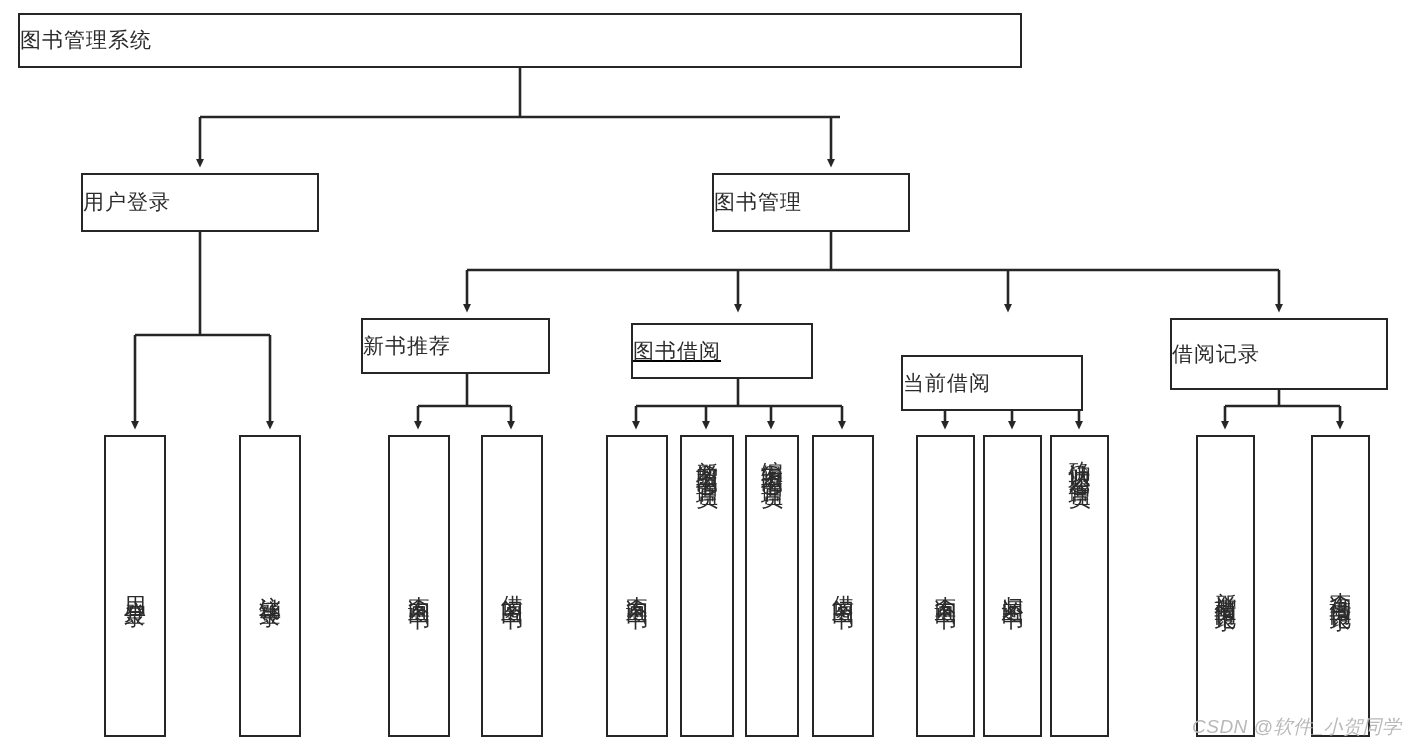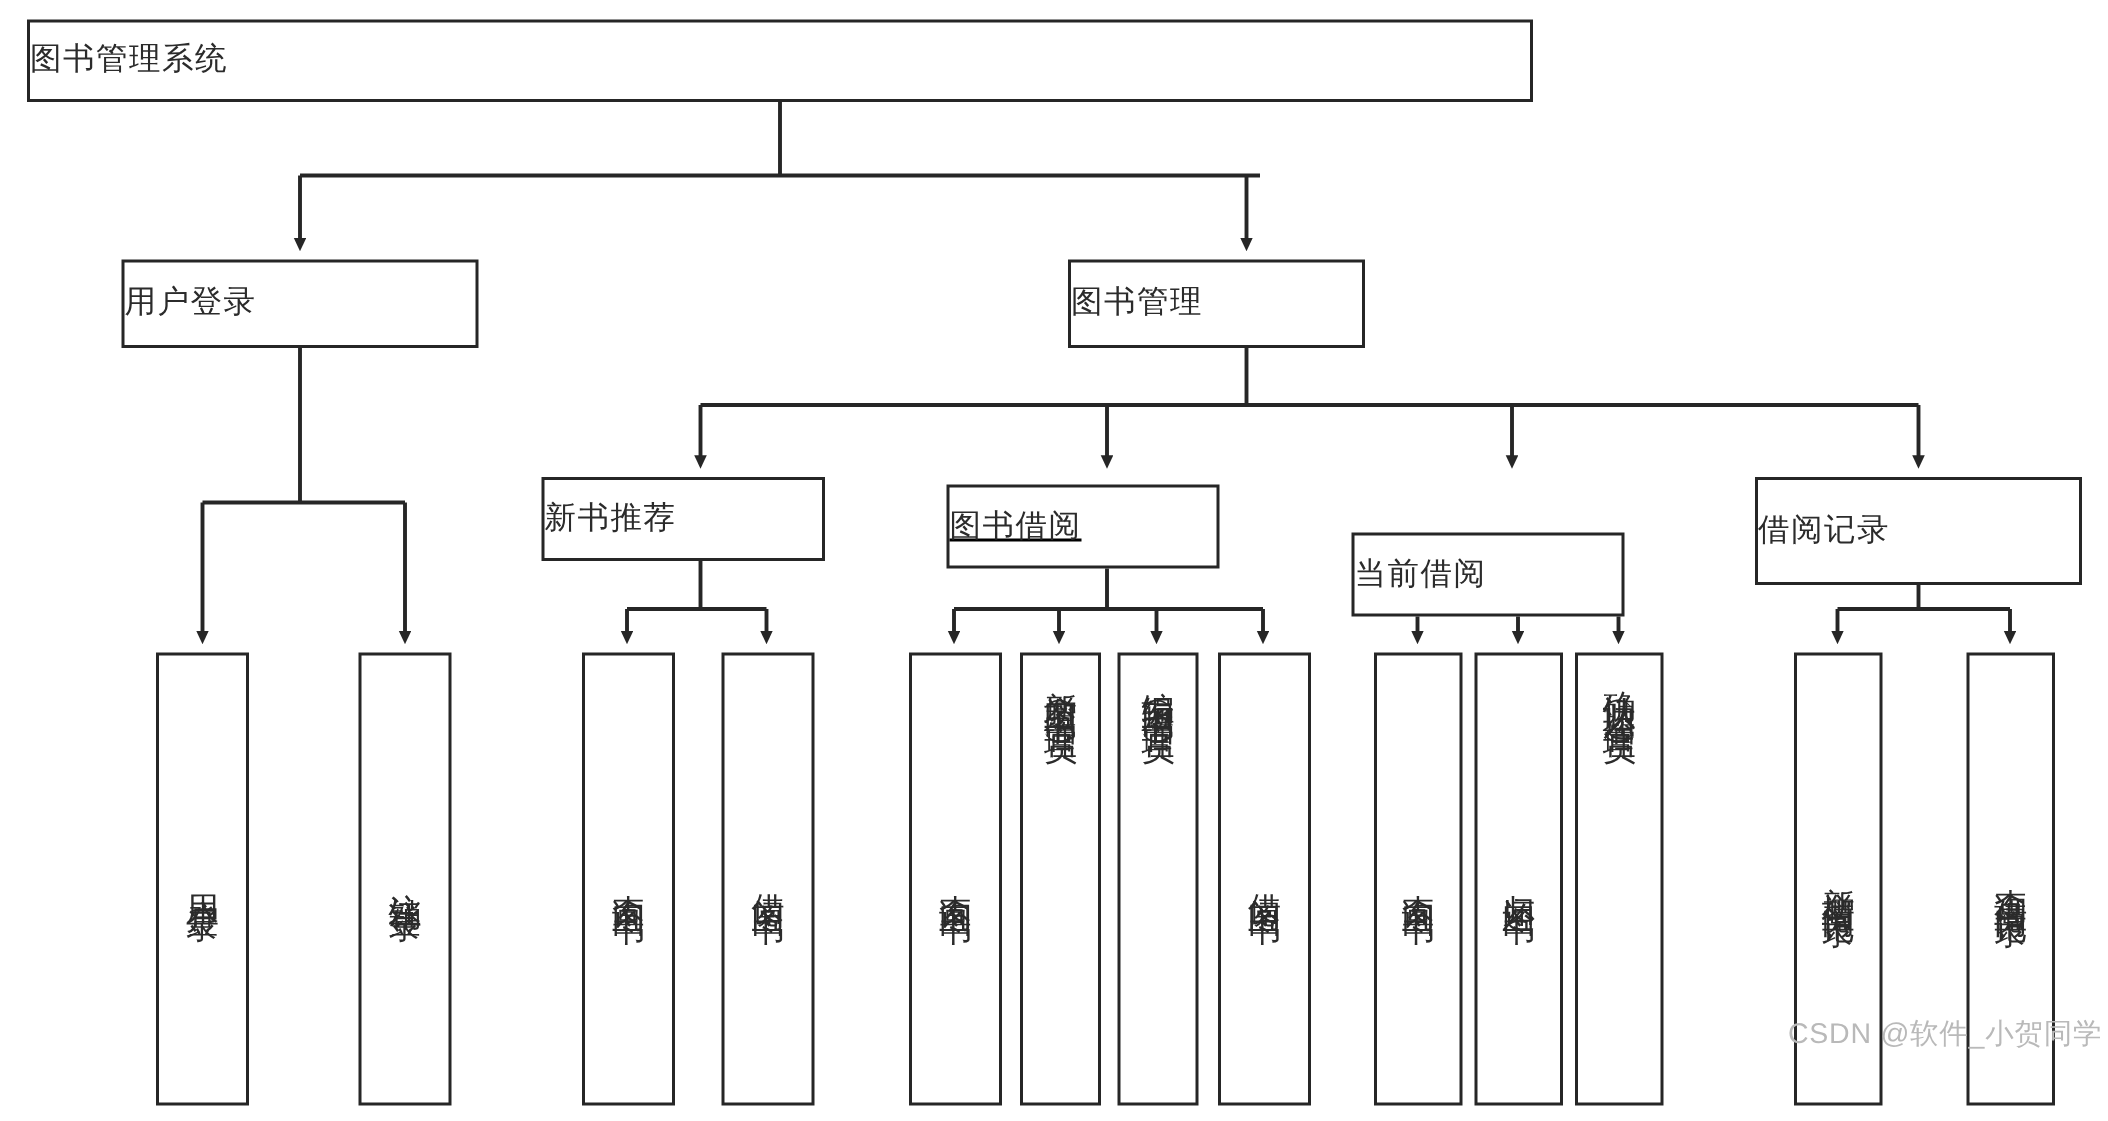--- a/index.html
+++ b/index.html
@@ -182,15 +182,15 @@
   <div class="node vertical top" id="node-leaf-10" style="left: 1050px; top: 435px; width: 59px; height: 302px;">
     <span class="node-label">确认归还（管理员）</span>
   </div>
   <div class="node vertical center" id="node-leaf-11" style="left: 1196px; top: 435px; width: 59px; height: 302px;">
     <span class="node-label">新增借阅记录</span>
   </div>
   <div class="node vertical center" id="node-leaf-12" style="left: 1311px; top: 435px; width: 59px; height: 302px;">
     <span class="node-label">查询借阅记录</span>
   </div>
 
-  <div class="watermark" style="left:1192px; top:676px;">CSDN @软件_小贺同学</div>
+  <div class="watermark" style="left:1192px; top:714px;font-style:italic;">CSDN @软件_小贺同学</div>
 
 </div>
 
 </body></html>

